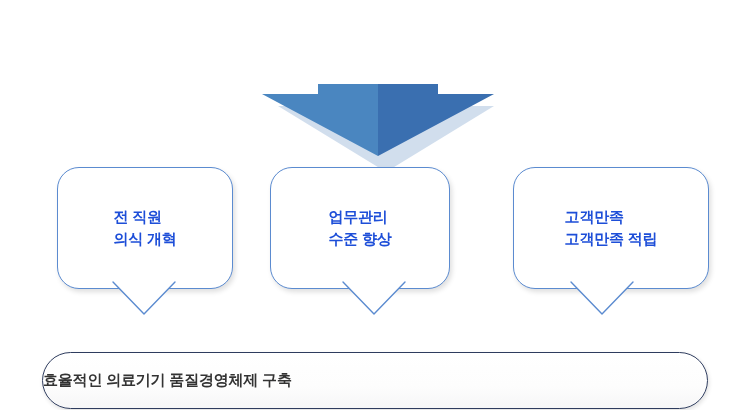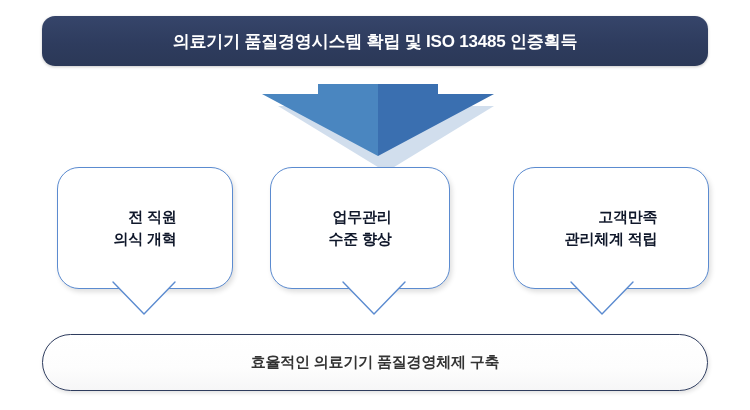--- a/index.html
+++ b/index.html
@@ -32,60 +32,57 @@
   .bubble{
     position:absolute;
     background:#ffffff;
     border:1.4px solid #5b8bd0;
     border-radius:22px;
     box-shadow:2px 3px 5px rgba(0,0,0,.13);
     box-sizing:border-box;
     display:flex;align-items:center;justify-content:center;
   }
   .bubble-label{
-    text-align:right;
-    color:#0f172a;
+    text-align:left;
+    color:#1d4ed8;
     font-size:15px;font-weight:bold;line-height:1.45;
     letter-spacing:-0.2px;
     white-space:pre-line;
   }
   .tail{position:absolute;pointer-events:none;}
   .tail svg{display:block;}
 
   #bubble1{left:57px;top:167px;width:176px;height:122px;}
   #bubble2{left:270px;top:167px;width:180px;height:122px;}
   #bubble3{left:513px;top:167px;width:196px;height:122px;}
 
   #tail1{left:112px;top:281px;}
   #tail2{left:342px;top:281px;}
   #tail3{left:570px;top:281px;}
 
   
   .footer-bar{
-    position:absolute;left:42px;top:334px;width:666px;height:57px;
+    position:absolute;left:42px;top:352px;width:666px;height:57px;
     box-sizing:border-box;
     border:1.4px solid #2e3c5e;
     border-radius:29px;
     background:linear-gradient(180deg,#ffffff 0%,#fdfdfd 60%,#f6f6f7 100%);
     box-shadow:1px 2px 4px rgba(0,0,0,.12);
-    display:flex;align-items:center;justify-content:center;
+    display:flex;align-items:center;justify-content:flex-start;
   }
   .footer-text{
     color:#333333;font-size:15px;font-weight:bold;letter-spacing:-0.2px;
     white-space:nowrap;
   }
 </style>
 </head>
 <body>
 
 <div id="stage">
 
-  <div class="banner">
-    <span class="banner-text">의료기기 품질경영시스템 확립 및 ISO 13485 인증획득</span>
-  </div>
 
   <div class="arrow-wrap">
     <svg width="260" height="84" viewBox="0 0 260 84" xmlns="http://www.w3.org/2000/svg">
 
       <polygon points="22,14 78,14 78,4 182,4 182,14 238,14 130,80 22,14" fill="#cfdcec" transform="translate(8,8)" opacity="0.95"></polygon>
 
       <polygon points="14,10 70,10 70,0 130,0 130,72 14,10" fill="#4a86c0"></polygon>
 
       <polygon points="130,0 190,0 190,10 246,10 130,72 130,0" fill="#3a6fb0"></polygon>
     </svg>
@@ -103,21 +100,21 @@
   <div class="bubble" id="bubble2">
     <div class="bubble-label"><span>업무관리</span><br><span>수준 향상</span></div>
   </div>
   <div class="tail" id="tail2">
     <svg width="64" height="36" viewBox="0 0 64 36" xmlns="http://www.w3.org/2000/svg">
       <path d="M1,1 L32,33 L63,1" fill="#ffffff" stroke="#5b8bd0" stroke-width="1.4" stroke-linejoin="round" stroke-linecap="round"></path>
     </svg>
   </div>
 
   <div class="bubble" id="bubble3">
-    <div class="bubble-label"><span>고객만족</span><br><span>관리체계 적립</span></div>
+    <div class="bubble-label"><span>고객만족</span><br><span>고객만족 적립</span></div>
   </div>
   <div class="tail" id="tail3">
     <svg width="64" height="36" viewBox="0 0 64 36" xmlns="http://www.w3.org/2000/svg">
       <path d="M1,1 L32,33 L63,1" fill="#ffffff" stroke="#5b8bd0" stroke-width="1.4" stroke-linejoin="round" stroke-linecap="round"></path>
     </svg>
   </div>
 
   <div class="footer-bar">
     <span class="footer-text">효율적인 의료기기 품질경영체제 구축</span>
   </div>

